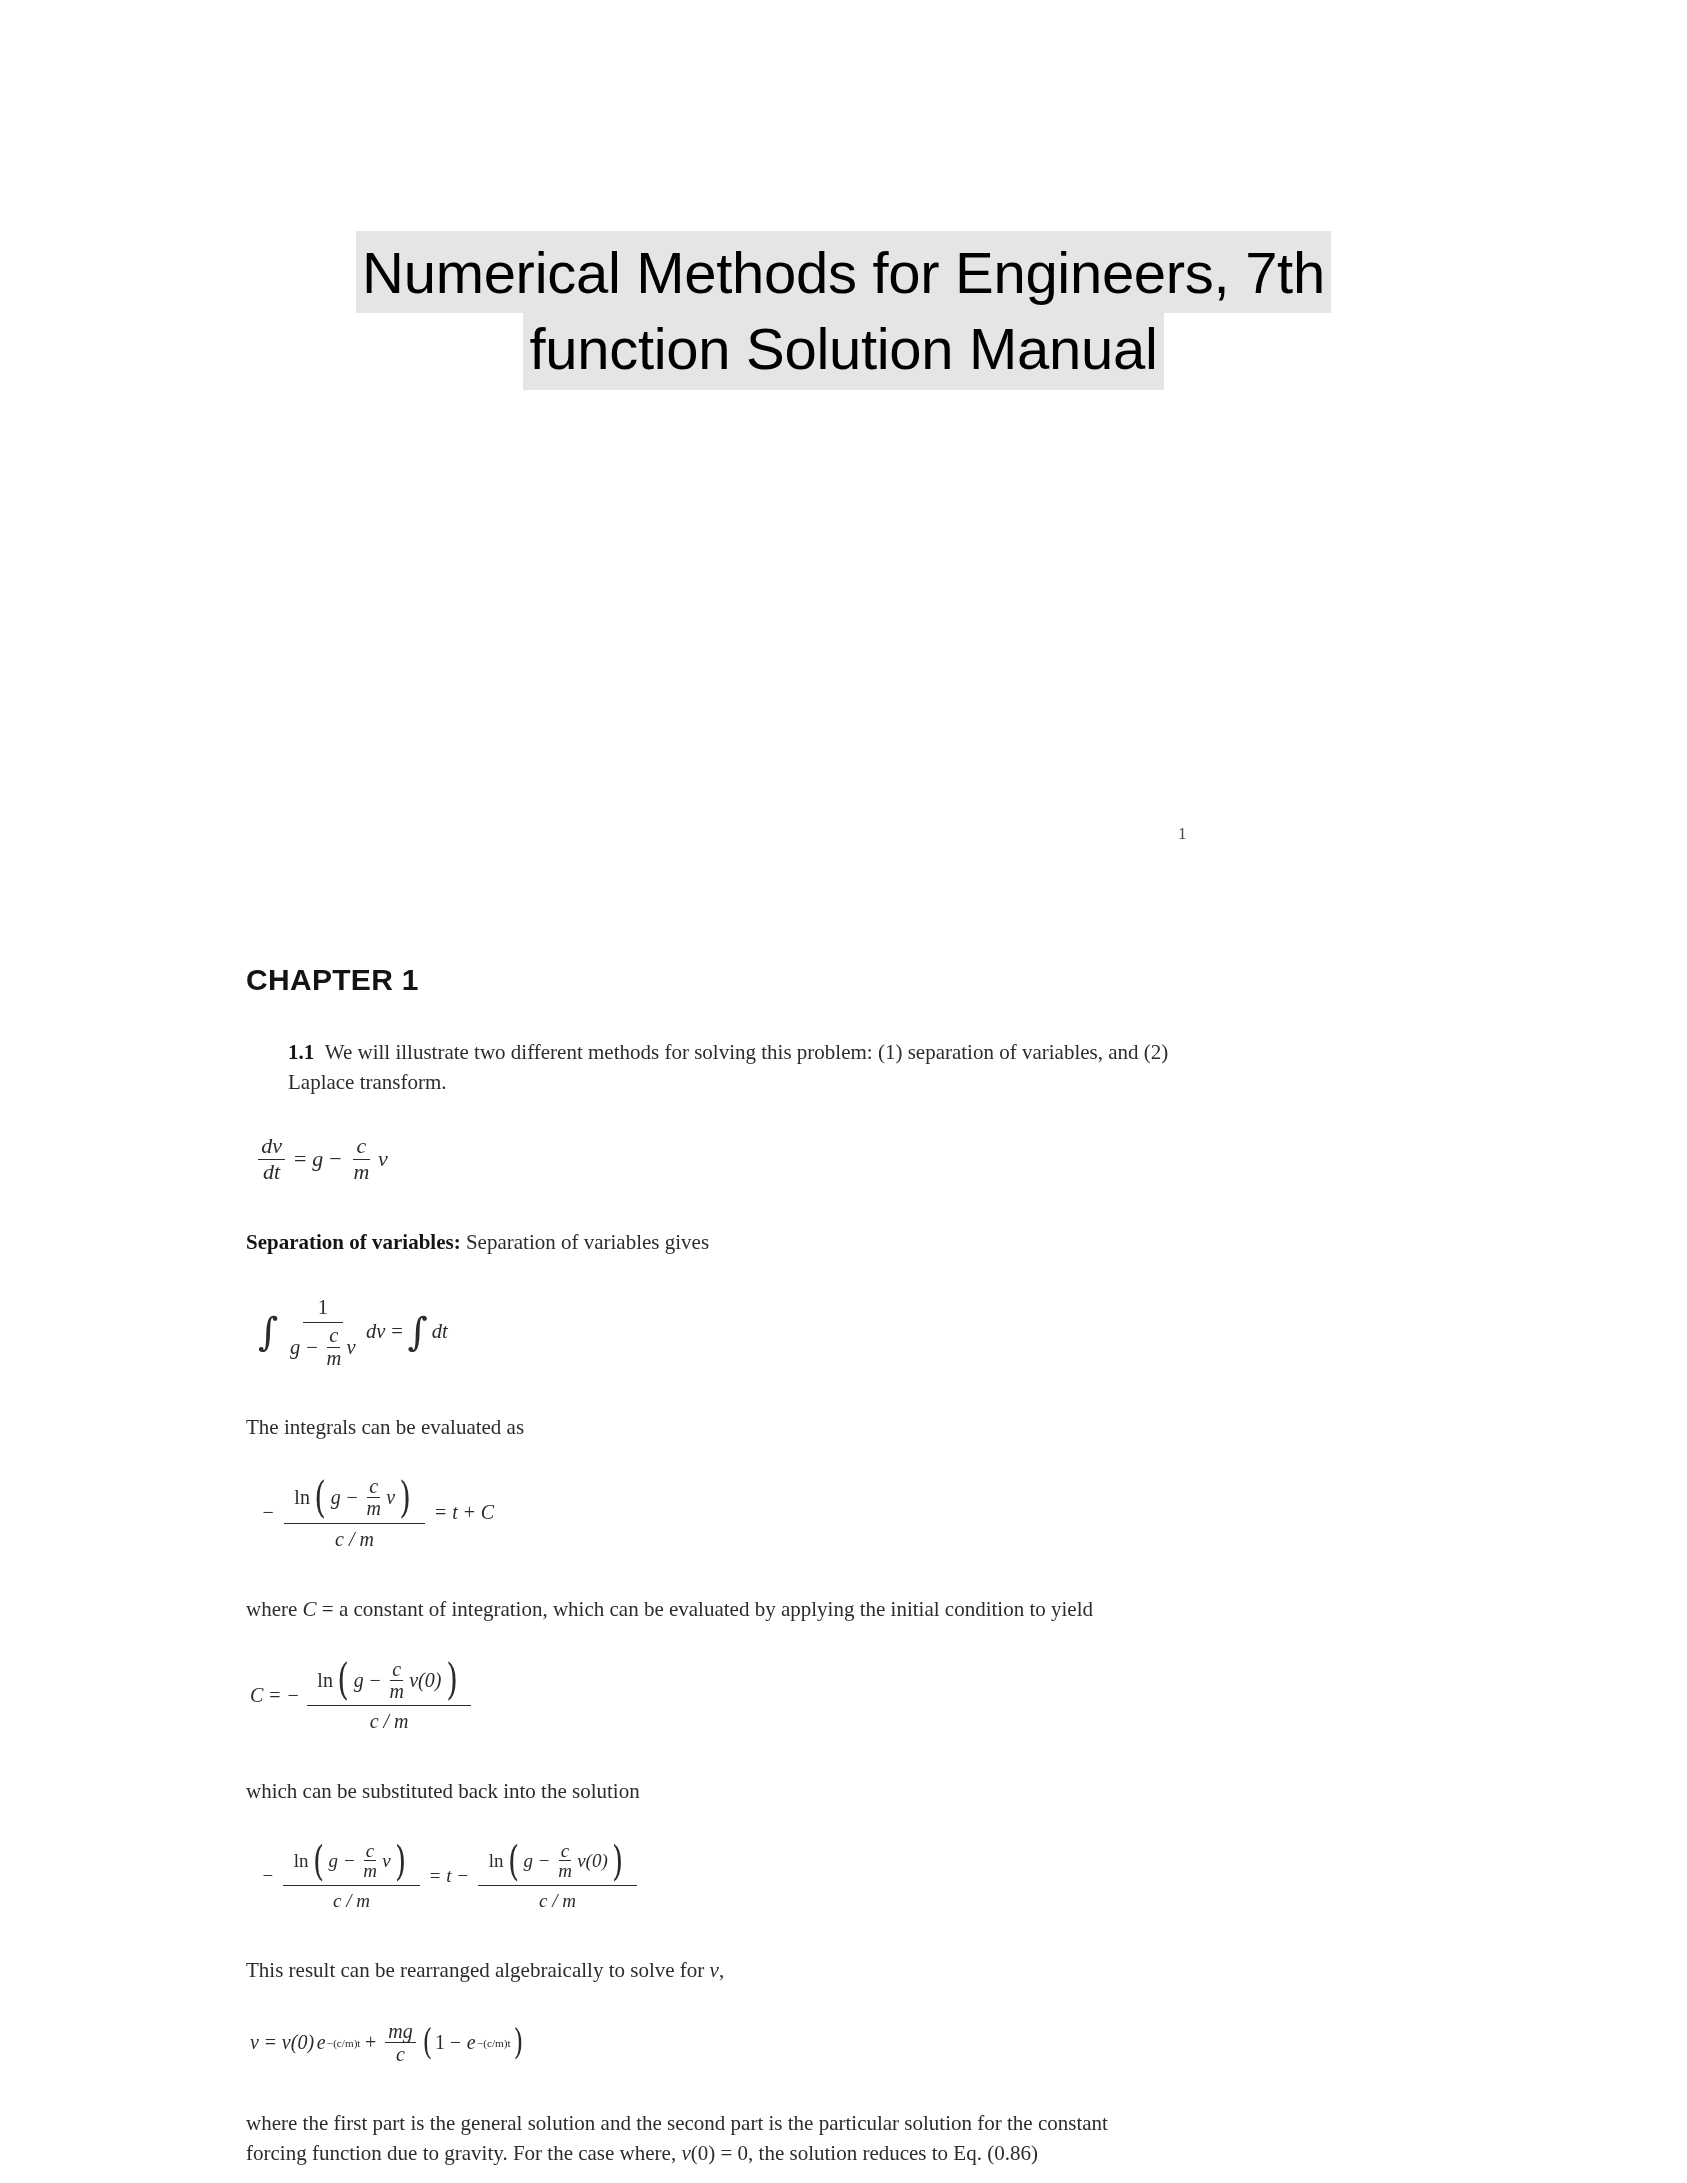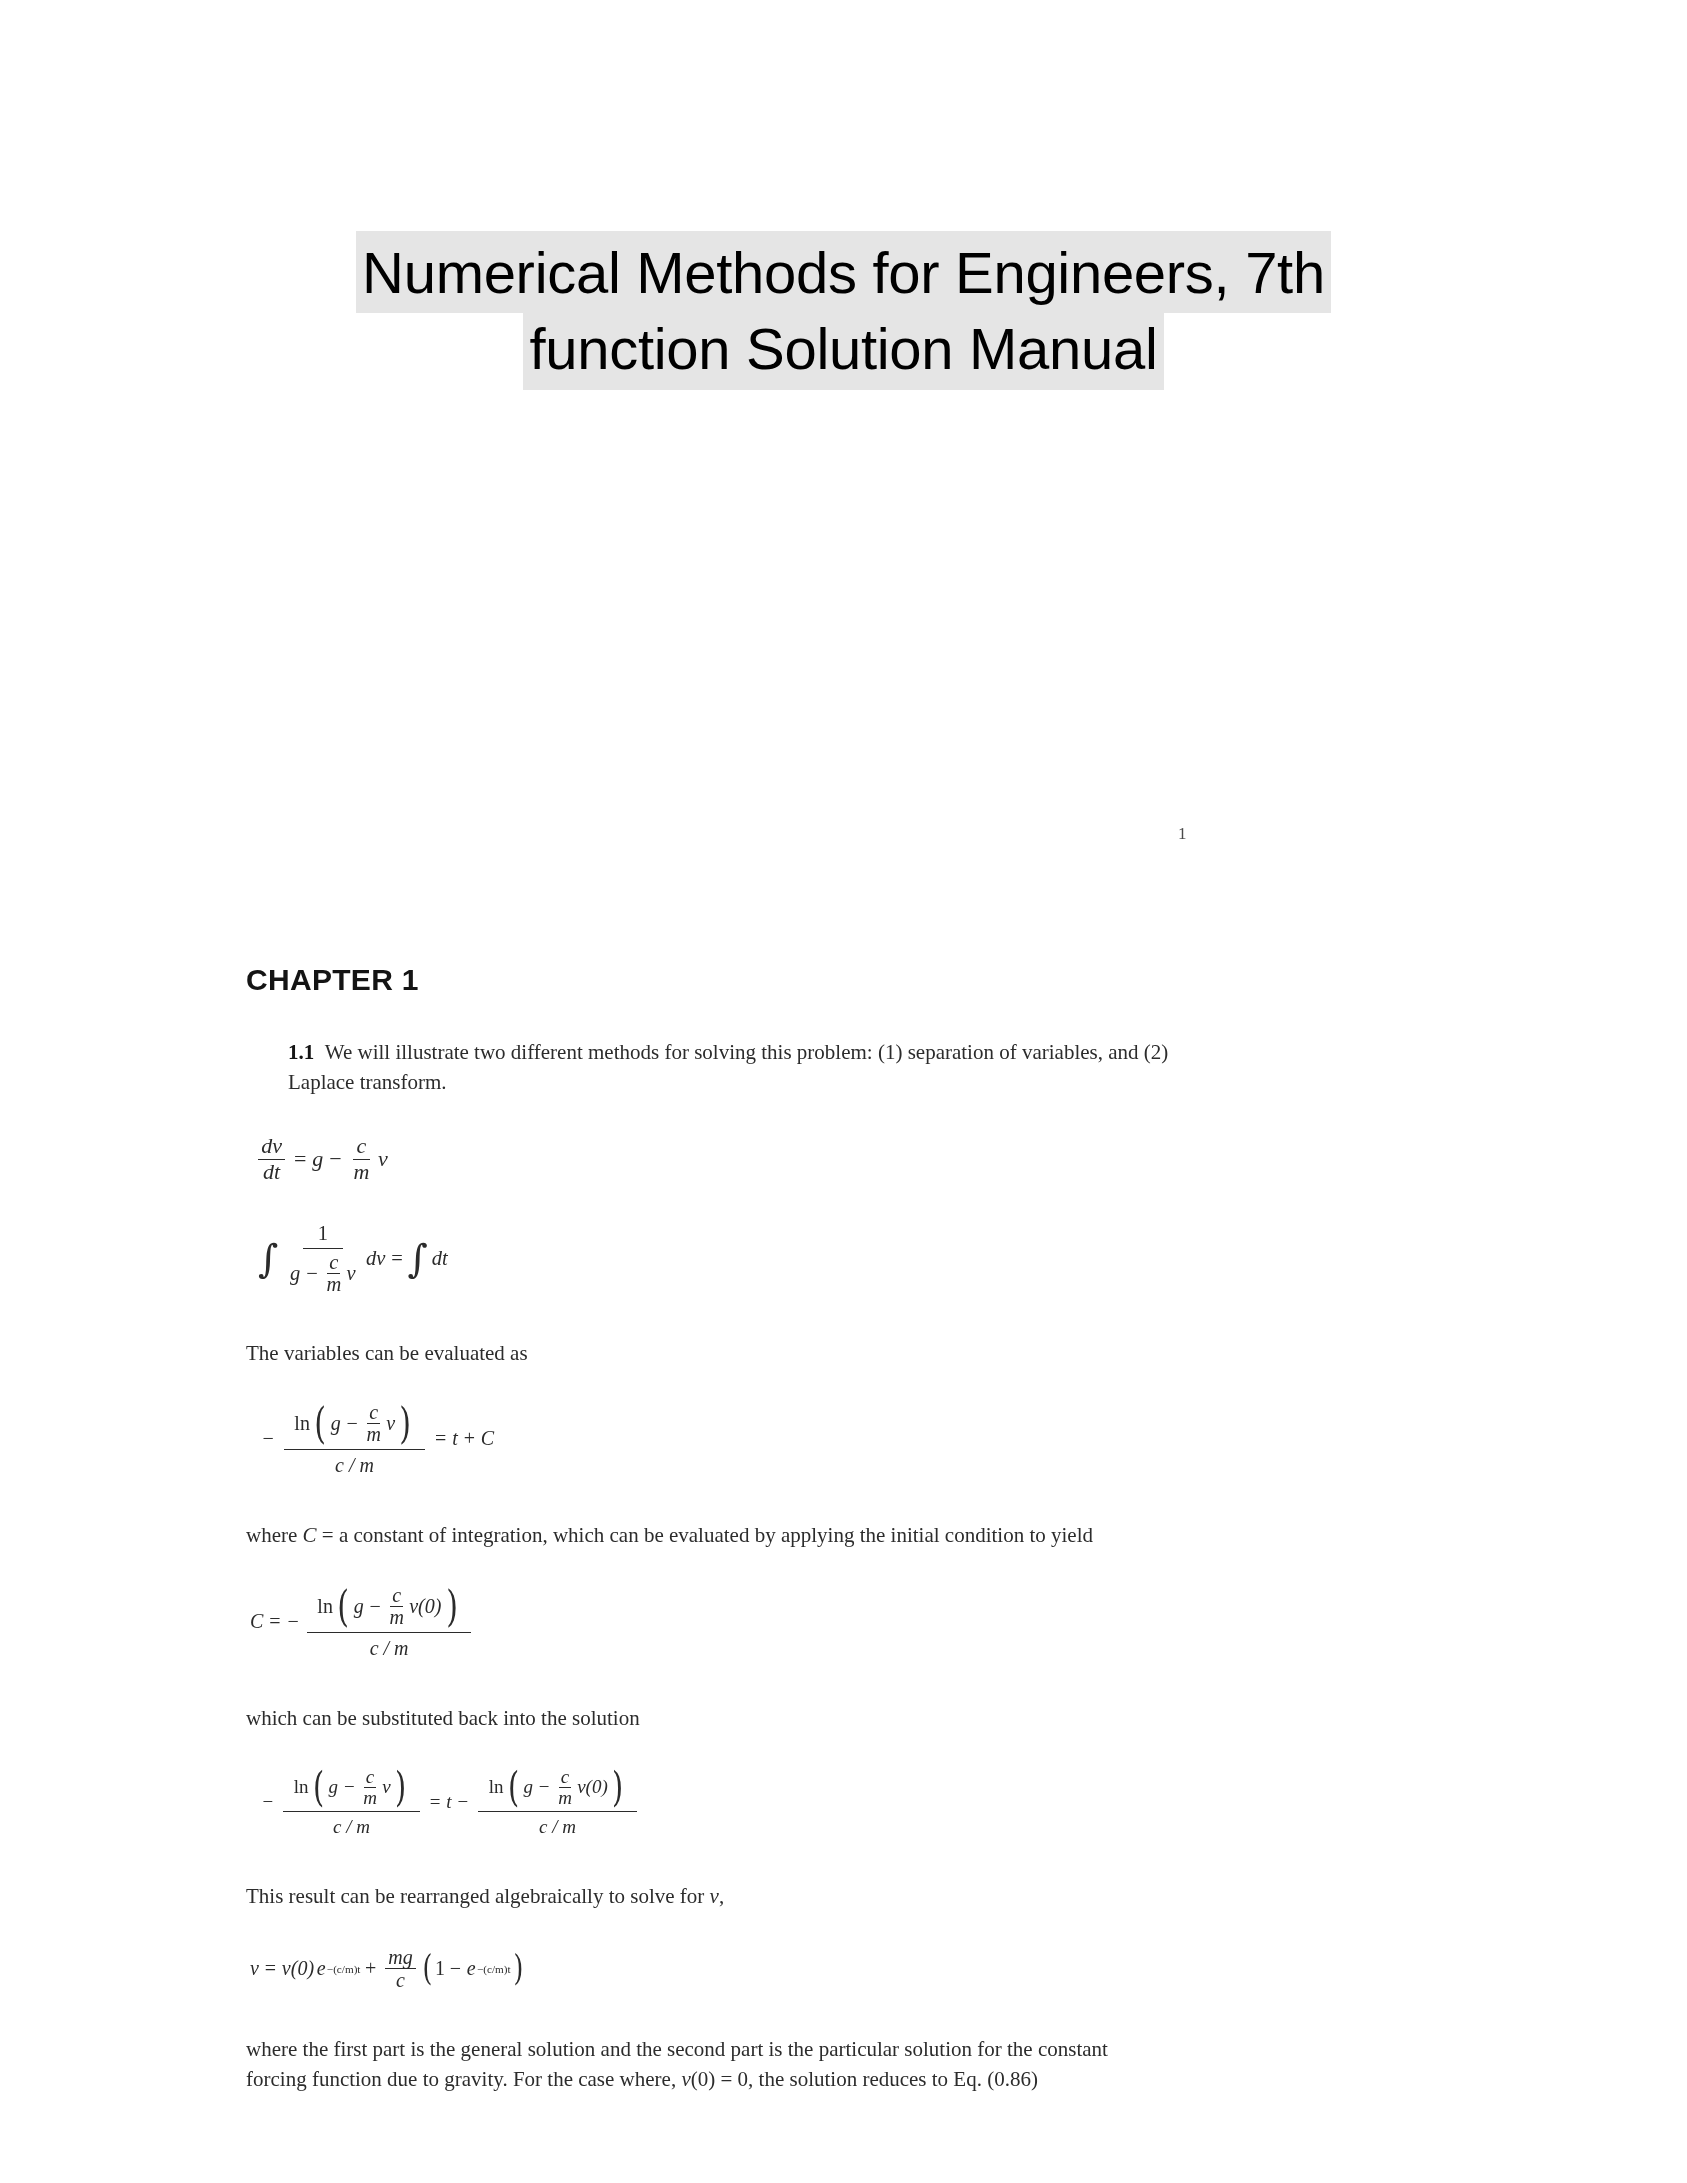--- a/index.html
+++ b/index.html
@@ -205,20 +205,21 @@
       <span class="op">=</span>
       <span class="sym">g</span>
       <span class="op">−</span>
       <span class="frac">
         <span class="num">c</span>
         <span class="den">m</span>
       </span>
       <span class="sym">v</span>
     </div>
 
+    <p class="para sp-2"><span class="lead">Separation of variables:</span> <span>Separation of variables gives</span></p>
 
     <div class="eq indent-b" style="font-size:20.5px; margin-top:37px;">
       <span class="intg">∫</span>
       <span class="bigfrac" style="margin:0 2.6px;">
         <span class="bnum" style="padding:1.3px 14.6px 2.6px 14.6px; justify-content:center;">
           <span class="rm">1</span>
         </span>
         <span class="bden" style="padding:2.6px 5.3px 0 5.3px; font-style:normal;">
           <span class="sym">g</span>
           <span class="op">−</span>
@@ -228,21 +229,21 @@
           </span>
           <span class="sym">v</span>
         </span>
       </span>
       <span class="sym">dv</span>
       <span class="op">=</span>
       <span class="intg">∫</span>
       <span class="sym">dt</span>
     </div>
 
-    <p class="para sp-2">The variables can be evaluated as</p>
+    <p class="para sp-2">The integrals can be evaluated as</p>
 
     <div class="eq indent-b" style="font-size:20px; margin-top:32px;">
       <span class="op">−</span>
       <span class="bigfrac">
         <span class="bnum">
           <span class="ln">ln</span>
           <span class="paren h2">(</span>
           <span class="sym">g</span>
           <span class="op">−</span>
           <span class="frac tight">

